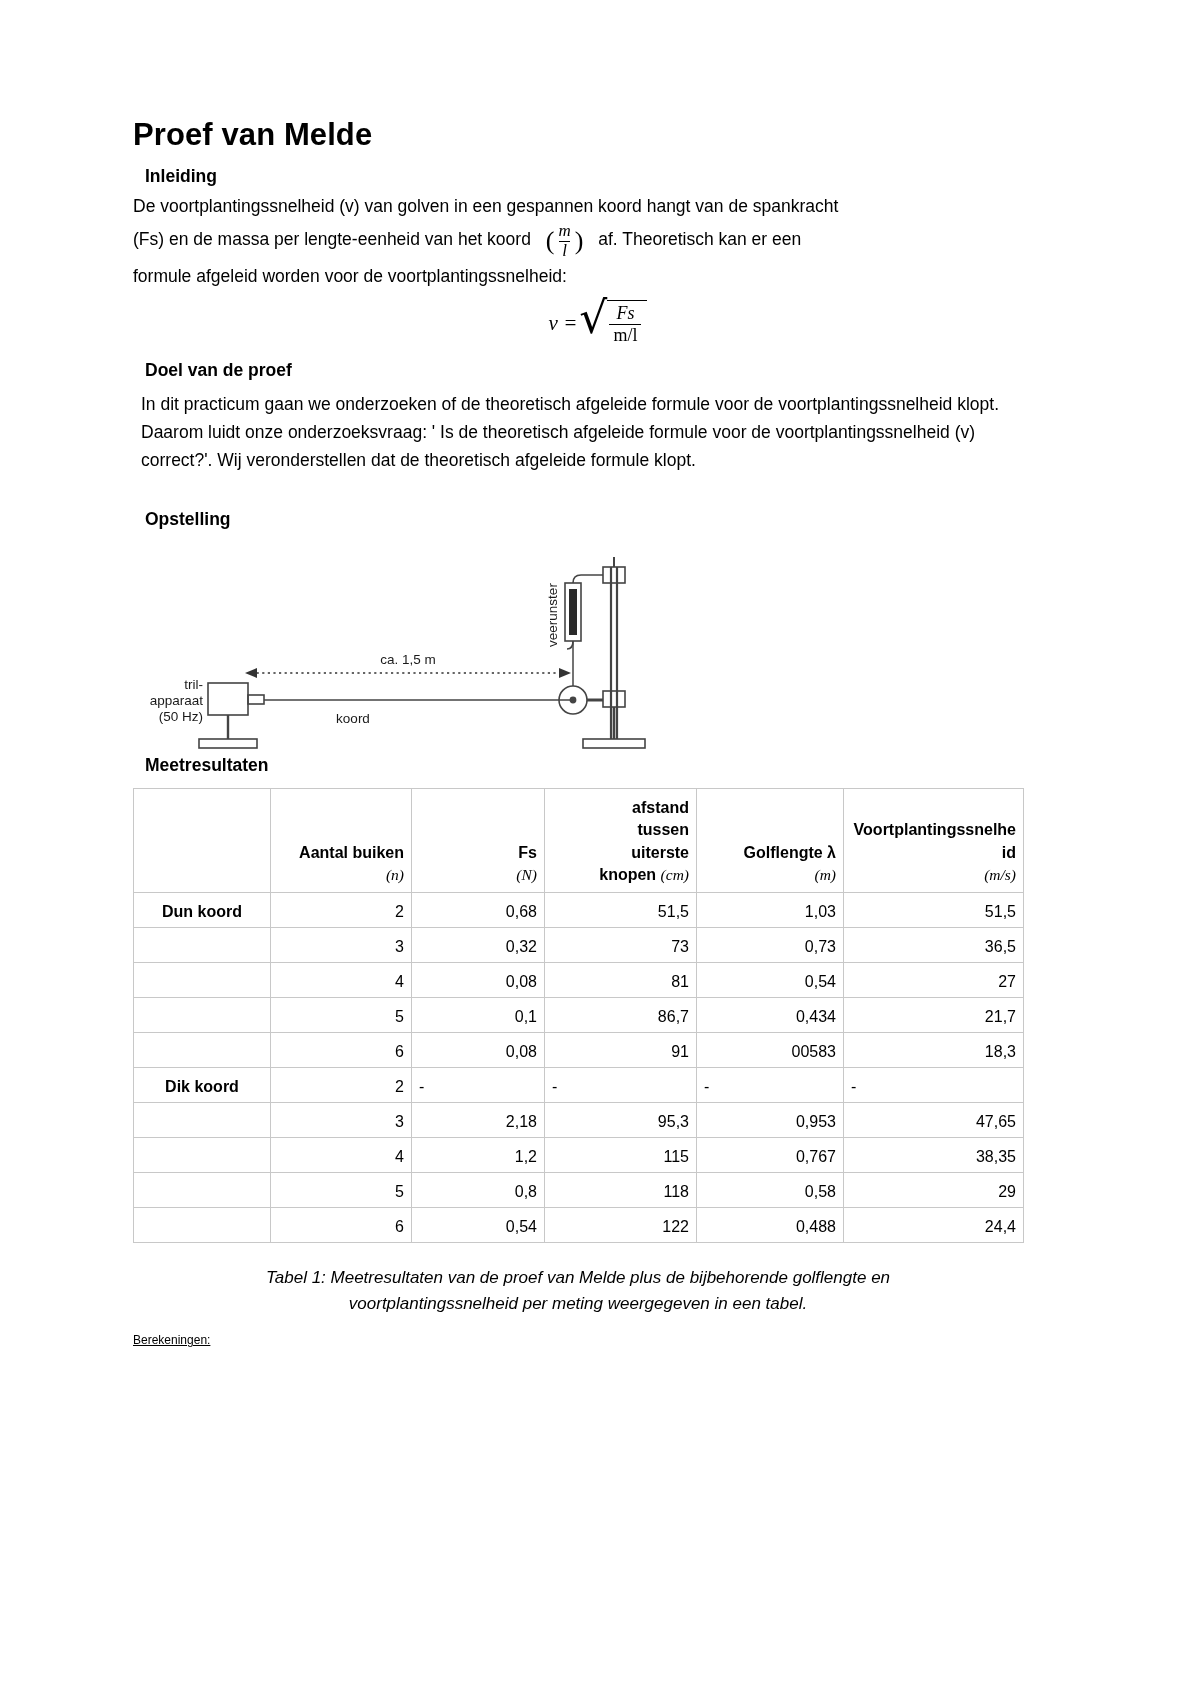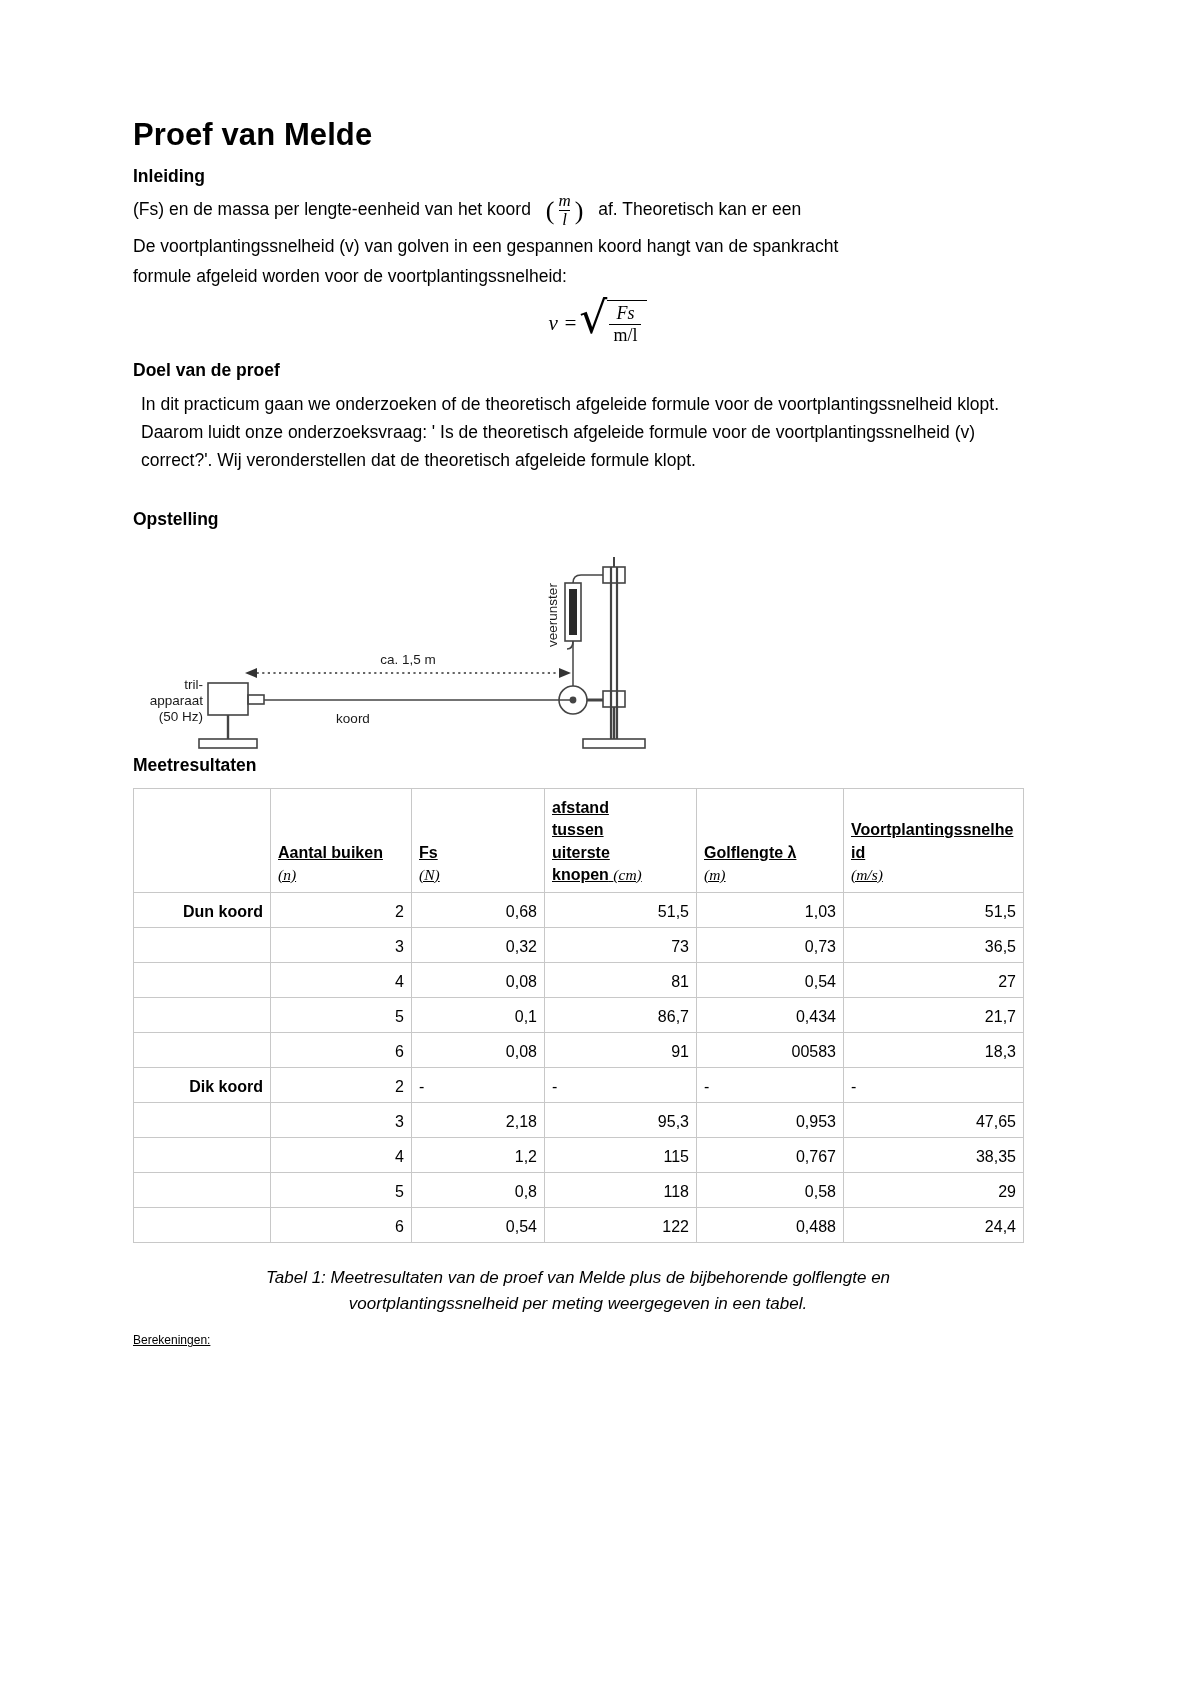--- a/index.html
+++ b/index.html
@@ -32,21 +32,21 @@
   h1.doc-title {
     font-size: 31px;
     font-weight: bold;
     margin: 0 0 14px 0;
     letter-spacing: 0.1px;
     line-height: 1.1;
   }
   h2.section-head {
     font-size: 17.5px;
     font-weight: bold;
-    margin: 0 0 4px 0;
+    margin: 0 0 4px 12px;
     line-height: 1.25;
   }
   p.body-text {
     font-size: 17.5px;
     line-height: 1.62;
     margin: 8px;
   }
   .intro-line {
     font-size: 17.5px;
     line-height: 1.62;
@@ -145,44 +145,43 @@
     margin-top: 12px;
   }
   table.results th, table.results td {
     border: 1px solid #c8c8c8;
     font-size: 16px;
     padding: 4px 7px;
     vertical-align: bottom;
     line-height: 1.38;
   }
   table.results th {
-    text-align: left;
+    text-align: right;
     font-weight: bold;
     vertical-align: bottom;
     padding-top: 8px;
     padding-bottom: 6px;
-    text-decoration: underline;
   }
   table.results th .unit {
     font-weight: normal;
     font-style: italic;
     font-family: "Liberation Serif", serif;
     font-size: 15.5px;
   }
   table.results td.num {
     text-align: right;
     vertical-align: bottom;
     height: 26px;
   }
   table.results td.dash {
     text-align: left;
     vertical-align: bottom;
   }
   table.results td.rowlabel {
-    text-align: right;
+    text-align: center;
     font-weight: bold;
     vertical-align: bottom;
     margin-left: 28px;
   }
   table.results td.rowlabel.blank { font-weight: normal; }
   col.c0 { width: 137px; }
   col.c1 { width: 141px; }
   col.c2 { width: 133px; }
   col.c3 { width: 152px; }
   col.c4 { width: 147px; }
@@ -205,35 +204,35 @@
 </style>
 </head>
 <body>
 
 <div class="page">
   <div class="content">
 
     <h1 class="doc-title">Proef van Melde</h1>
 
     <h2 class="section-head">Inleiding</h2>
+
+    <p class="intro-line">De voortplantingssnelheid (v) van golven in een gespannen koord hangt van de spankracht</p>
 
     <p class="intro-line">
       <span>(Fs) en de massa per lengte-eenheid van het koord</span>
       <span class="inline-frac-wrap">
         <span class="paren">(</span>
         <span class="frac">
           <span class="num">m</span>
           <span class="den">l</span>
         </span>
         <span class="paren">)</span>
       </span>
       <span>af. Theoretisch kan er een</span>
     </p>
-
-    <p class="intro-line">De voortplantingssnelheid (v) van golven in een gespannen koord hangt van de spankracht</p>
 
     <p class="intro-line">formule afgeleid worden voor de voortplantingssnelheid:</p>
 
     <div class="formula-block">
       <span class="formula">
         <span class="veq">v =</span>
         <span class="radical">
           <span class="sign">√</span>
           <span class="radicand">
             <span class="num">Fs</span>

